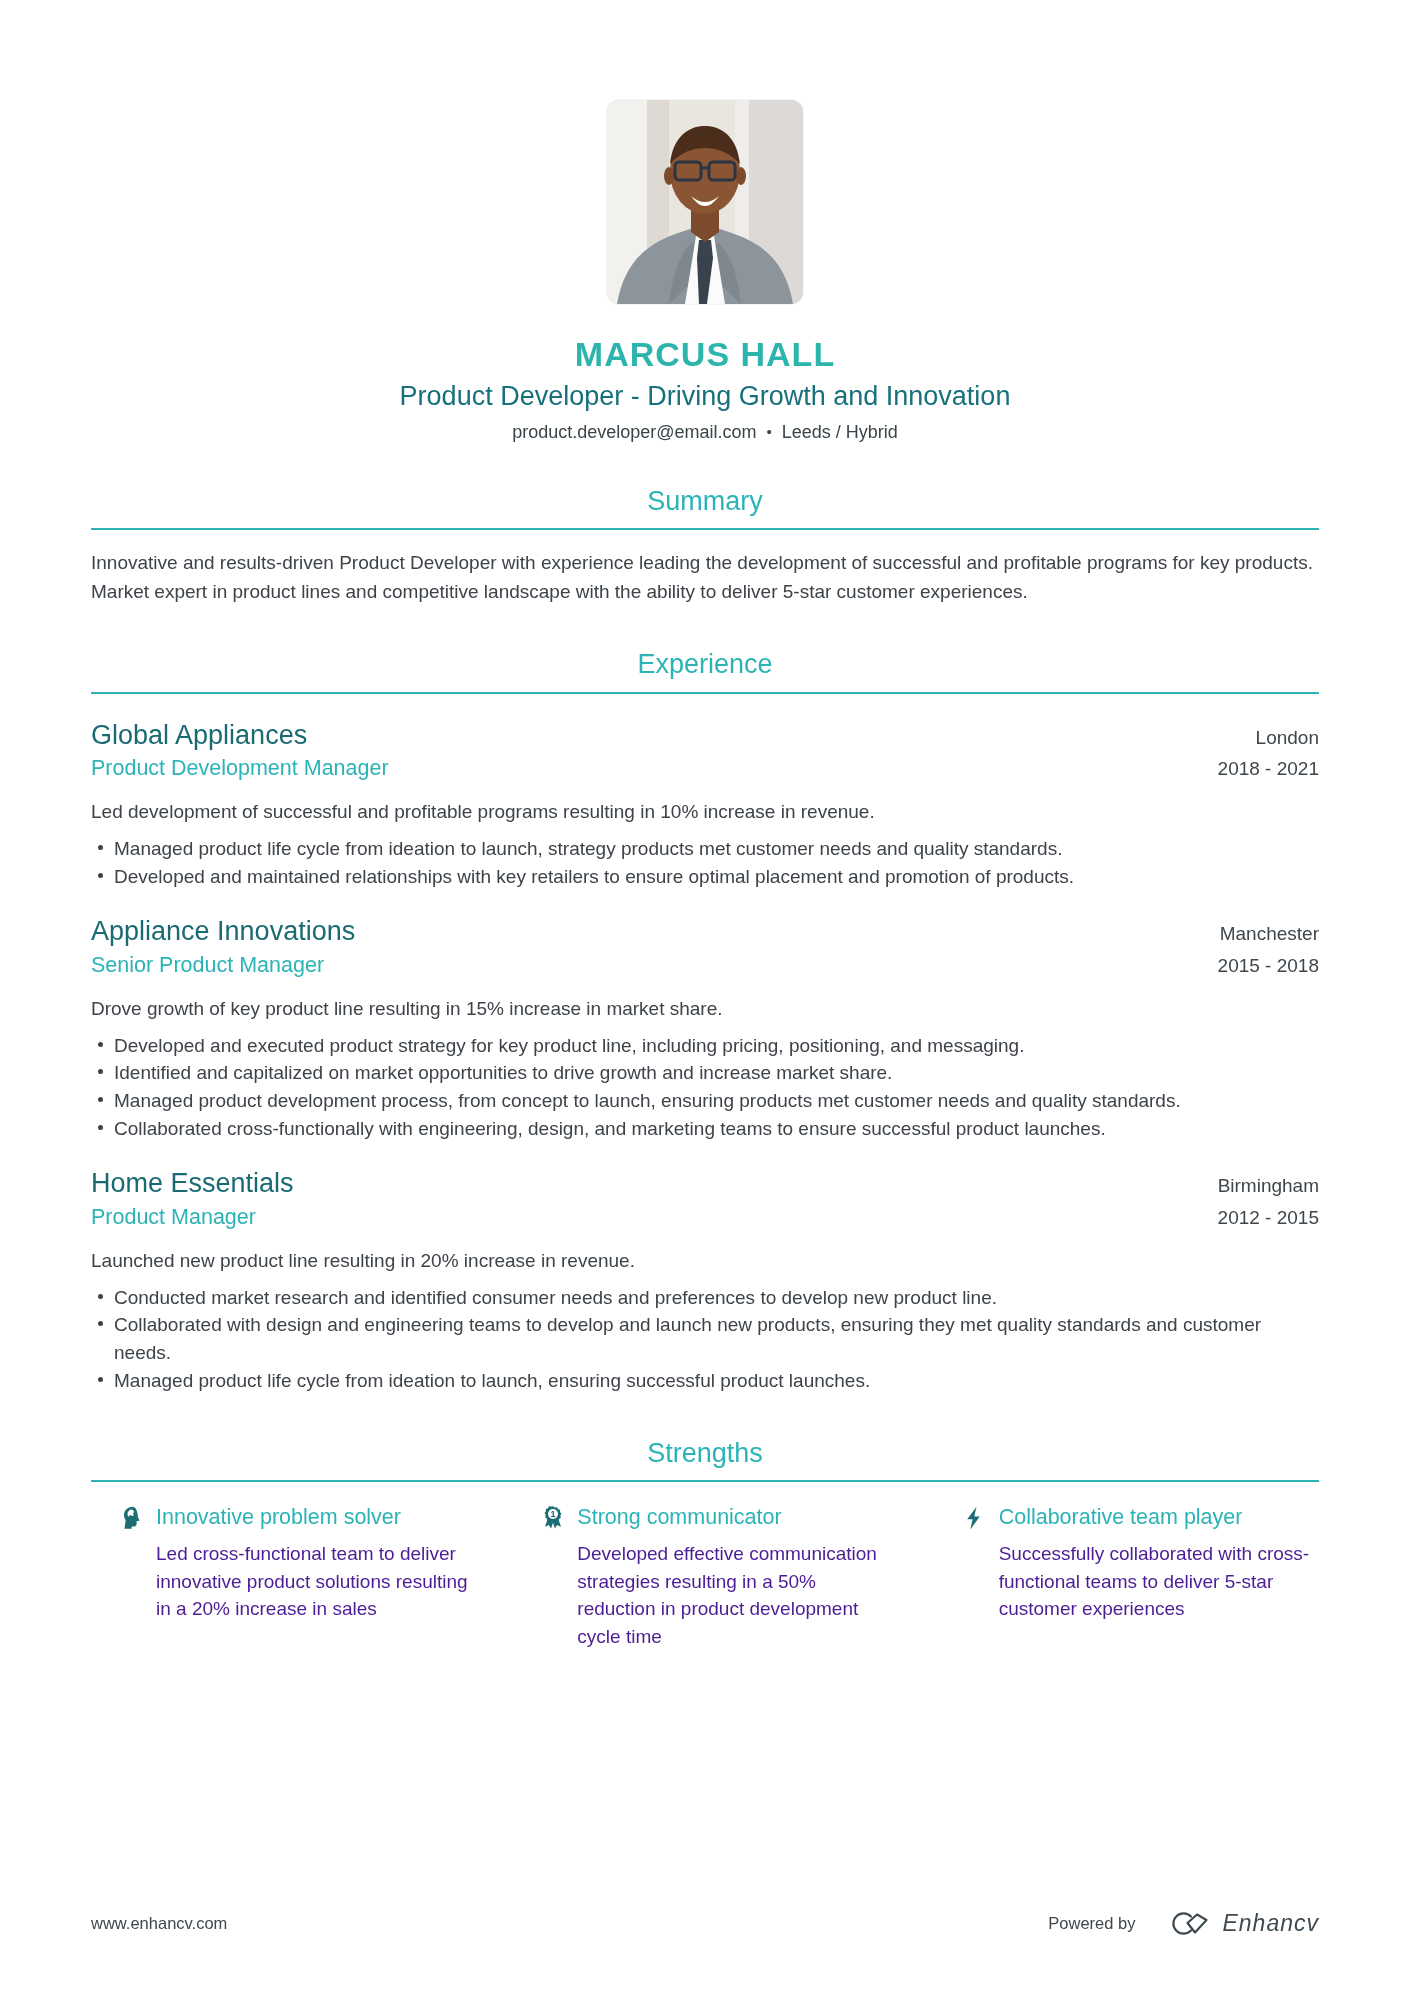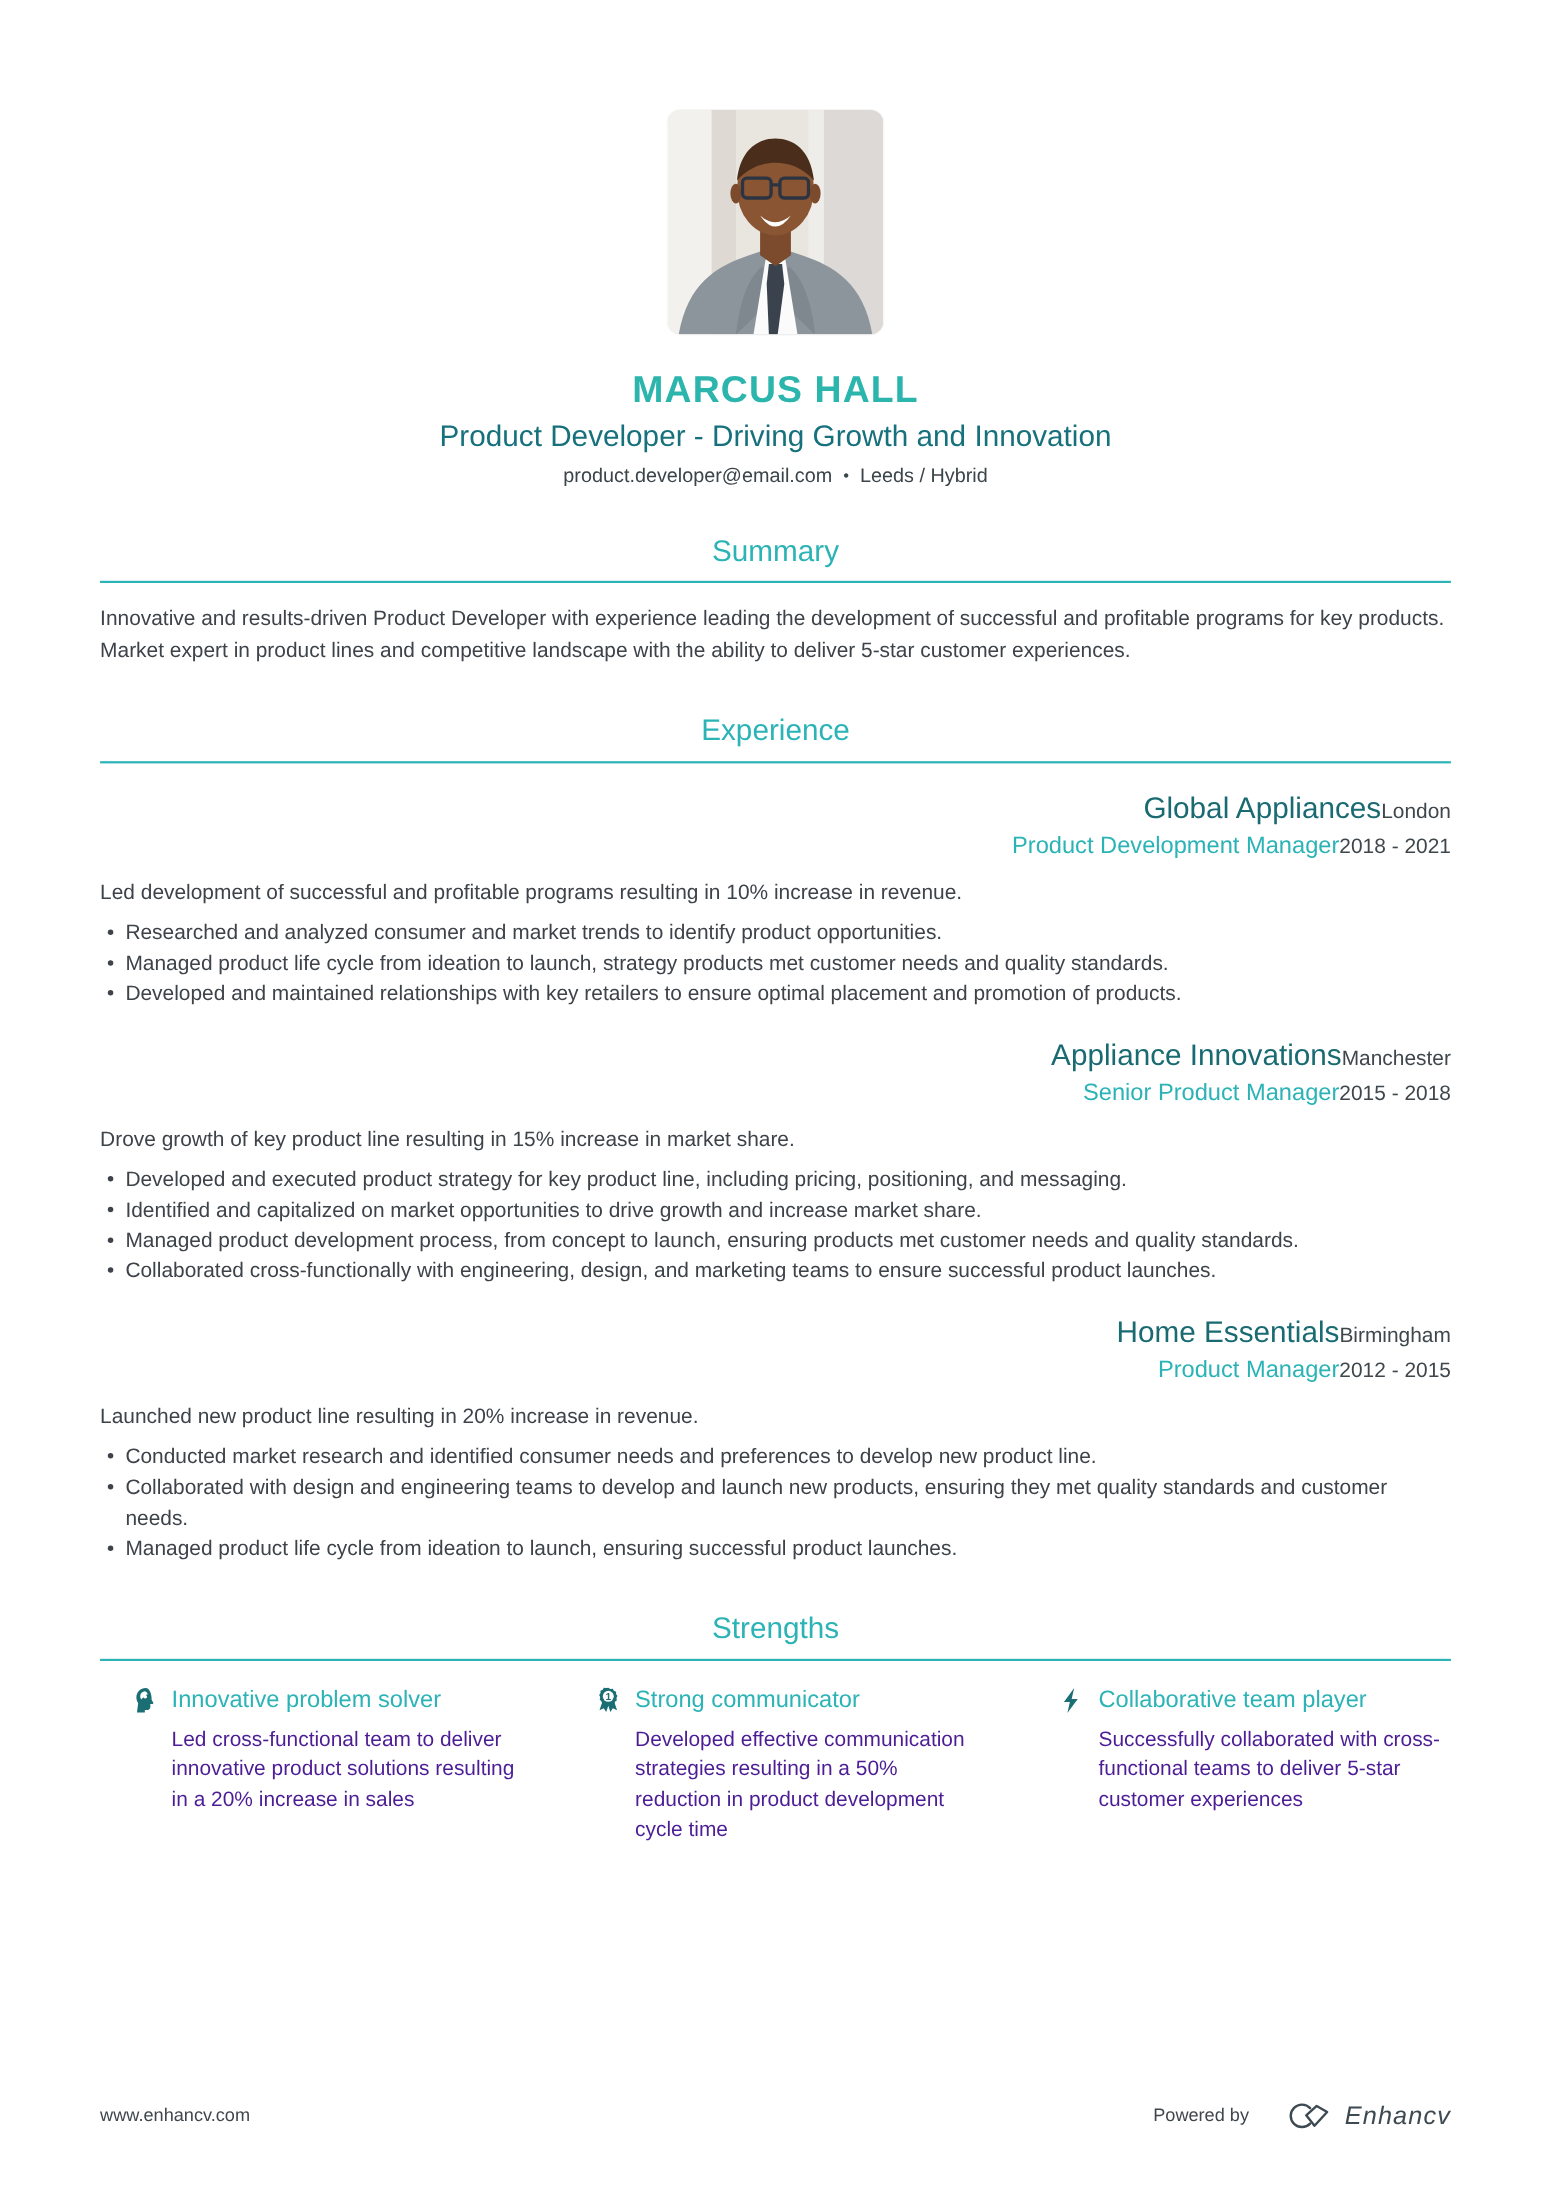--- a/index.html
+++ b/index.html
@@ -29,21 +29,21 @@
   .contact{margin-top:9px;font-size:18px;color:#3a4449;}
   .contact .sep{display:inline-block;margin:0 10px;font-size:15px;vertical-align:1px;}
   
   .section{margin-top:42px;}
   .section-head{border-bottom:2px solid #2bb3b6;padding-bottom:11px;text-align:center;}
   .section-title{font-size:27px;color:#2bb3b6;font-weight:400;line-height:1.2;}
   .summary-text{margin-top:19px;font-size:19px;line-height:1.5;color:#3d4349;}
   
   .entry{margin-top:25px;}
   .entry:first-of-type{margin-top:21px;}
-  .entry-row{display:flex;justify-content:flex-end;align-items:baseline;}
+  .entry-row{display:flex;justify-content:space-between;align-items:baseline;}
   .company{font-size:27px;color:#1a6a72;font-weight:400;line-height:1.25;}
   .entry-meta{font-size:19px;color:#3f474c;white-space:nowrap;}
   .role{font-size:21.5px;color:#2bb3b6;font-weight:400;line-height:1.3;margin-top:3px;}
   .entry-desc{margin-top:15px;font-size:19px;line-height:1.45;color:#3d4349;}
   .bullets{margin:9px 0 0 0;padding:0;list-style:none;}
   .bullets li{
     position:relative;padding-left:23px;font-size:19px;line-height:1.46;color:#3d4349;
   }
   .bullets li::before{
     content:"";position:absolute;left:7px;top:10px;width:5px;height:5px;border-radius:50%;
@@ -130,21 +130,20 @@
       <div class="entry-row">
         <div class="company">Global Appliances</div>
         <div class="entry-meta">London</div>
       </div>
       <div class="entry-row">
         <div class="role">Product Development Manager</div>
         <div class="entry-meta">2018 - 2021</div>
       </div>
       <div class="entry-desc">Led development of successful and profitable programs resulting in 10% increase in revenue.</div>
       <ul class="bullets">
-        <li>Researched and analyzed consumer and market trends to identify product opportunities.</li>
         <li>Managed product life cycle from ideation to launch, strategy products met customer needs and quality standards.</li>
         <li>Developed and maintained relationships with key retailers to ensure optimal placement and promotion of products.</li>
       </ul>
     </div>
 
     <div class="entry">
       <div class="entry-row">
         <div class="company">Appliance Innovations</div>
         <div class="entry-meta">Manchester</div>
       </div>

